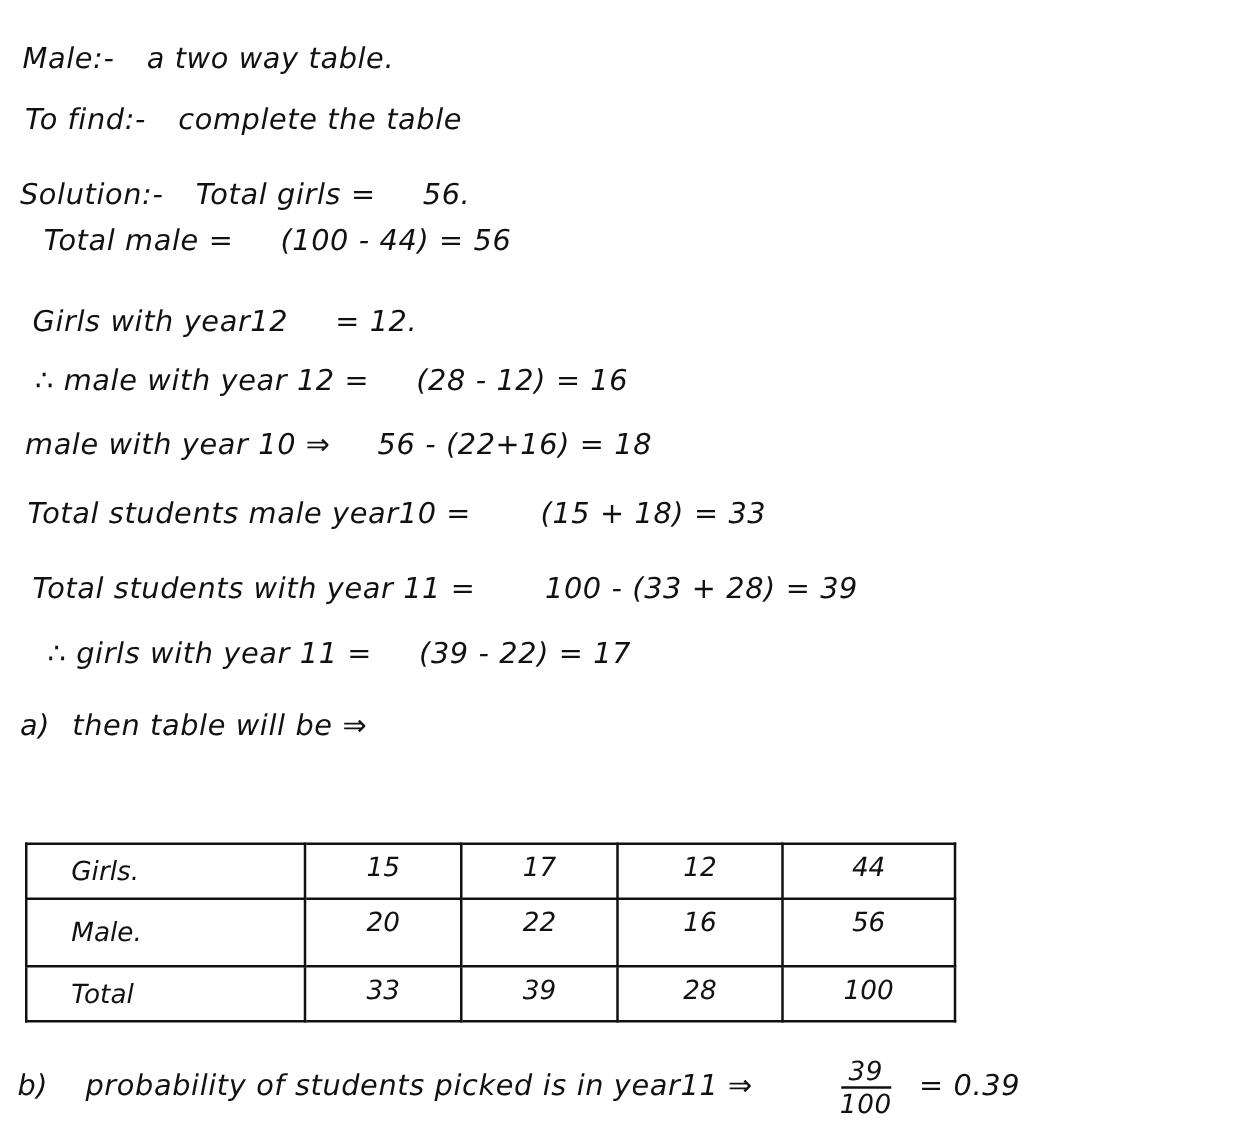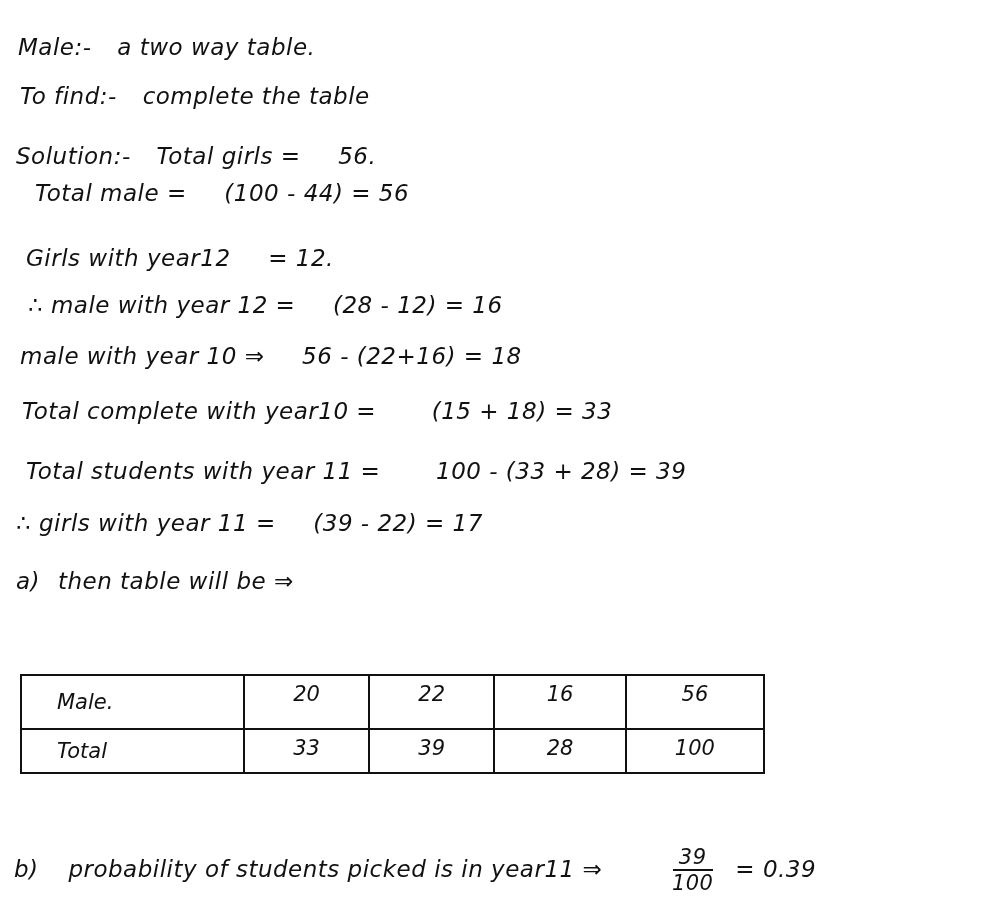--- a/index.html
+++ b/index.html
@@ -123,45 +123,52 @@
   <span>(28 - 12) = 16</span>
 </div>
 
 <div class="line" style="left:20px; top:343px;">
   <span>male with year 10 ⇒</span>
   <span class="gap"></span>
   <span>56 - (22+16)  = 18</span>
 </div>
 
 <div class="line" style="left:22px; top:398px;">
-  <span>Total complete with year10 =</span>
+  <span>Total students male year10 =</span>
   <span class="gap-lg"></span>
   <span>(15 + 18) = 33</span>
 </div>
 
 <div class="line" style="left:26px; top:458px;">
   <span>Total students with year 11 =</span>
   <span class="gap-lg"></span>
   <span>100 - (33 + 28)  =  39</span>
 </div>
 
-<div class="line" style="left:16px; top:510px;">
+<div class="line" style="left:38px; top:510px;">
   <span>∴ girls with year 11 =</span>
   <span class="gap"></span>
   <span>(39 - 22) = 17</span>
 </div>
 
 <div class="line" style="left:16px; top:568px;">
   <span class="label" style="margin-right:10px;">a)</span>
   <span>then table will be ⇒</span>
 </div>
 
 <div class="tbl">
   <table class="body-table">
     <tbody>
+        <tr style="height:44px;">
+      <td class="c0 rowlabel">Girls.</td>
+      <td class="c1">15</td>
+      <td class="c2">17</td>
+      <td class="c3">12</td>
+      <td class="c4">44</td>
+    </tr>
     <tr style="height:54px;">
       <td class="c0 rowlabel">Male.</td>
       <td class="c1">20</td>
       <td class="c2">22</td>
       <td class="c3">16</td>
       <td class="c4">56</td>
     </tr>
     <tr style="height:44px;">
       <td class="c0 rowlabel">Total</td>
       <td class="c1">33</td>

